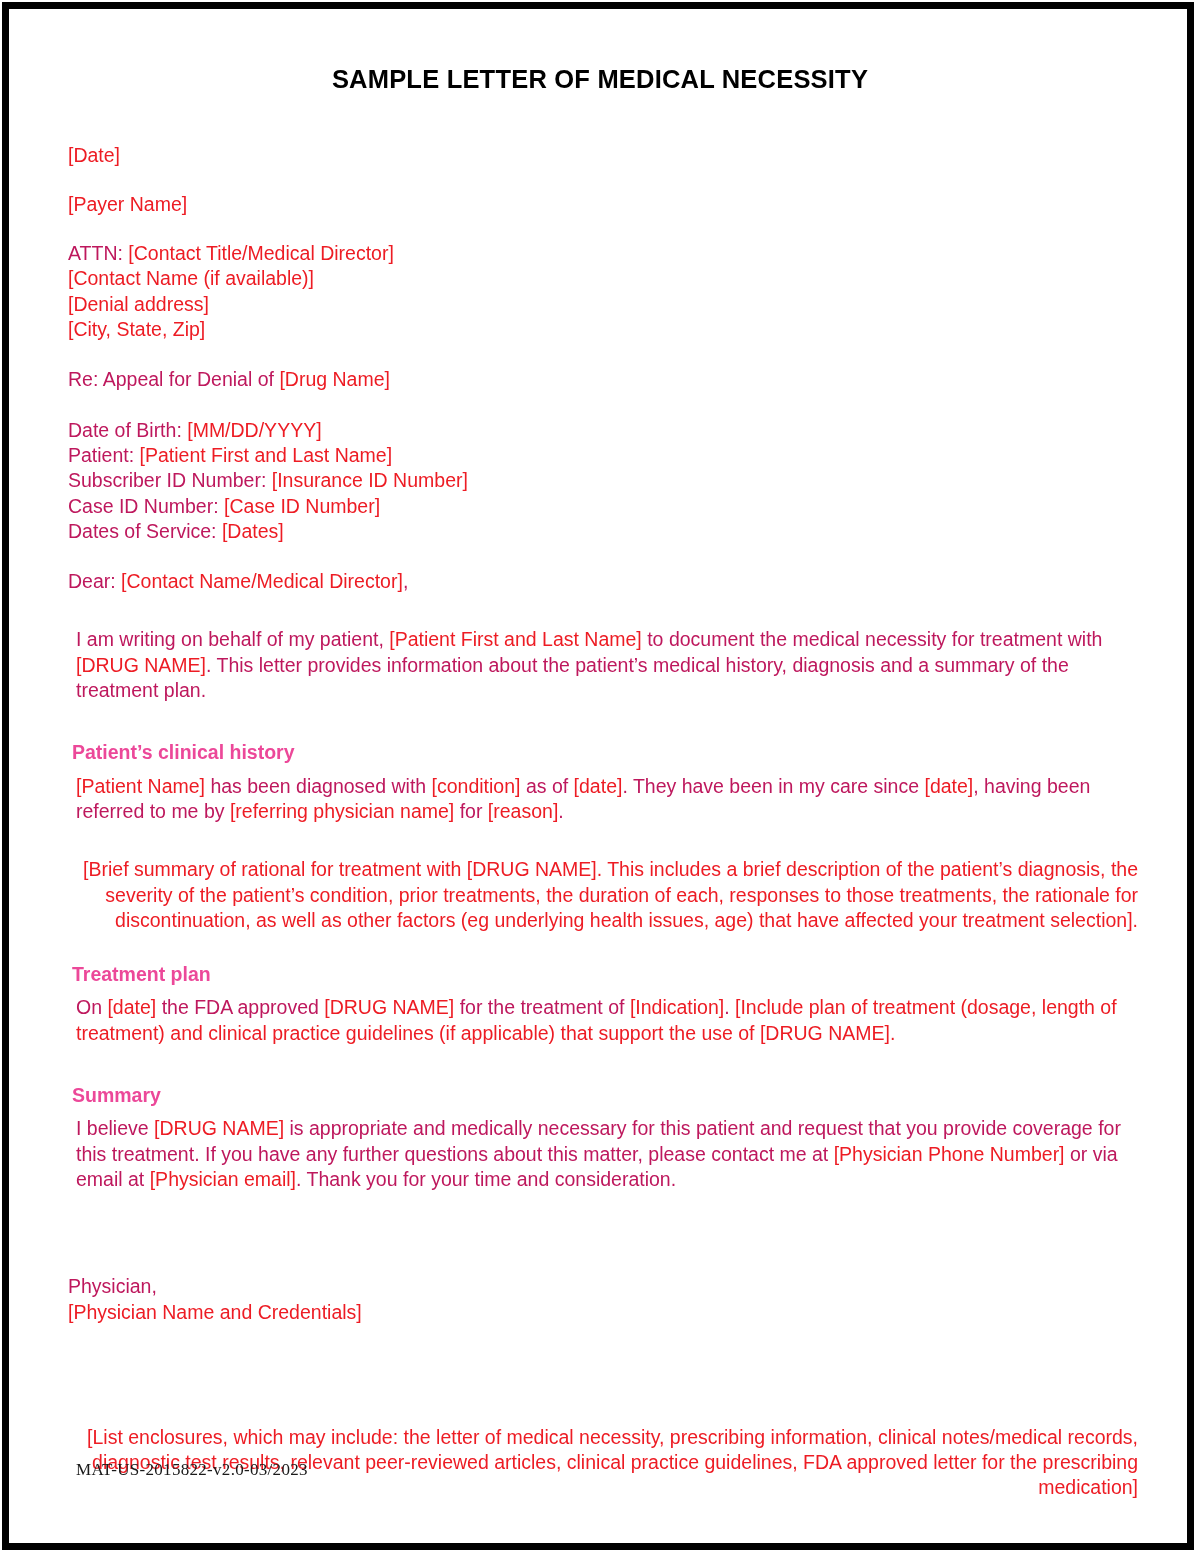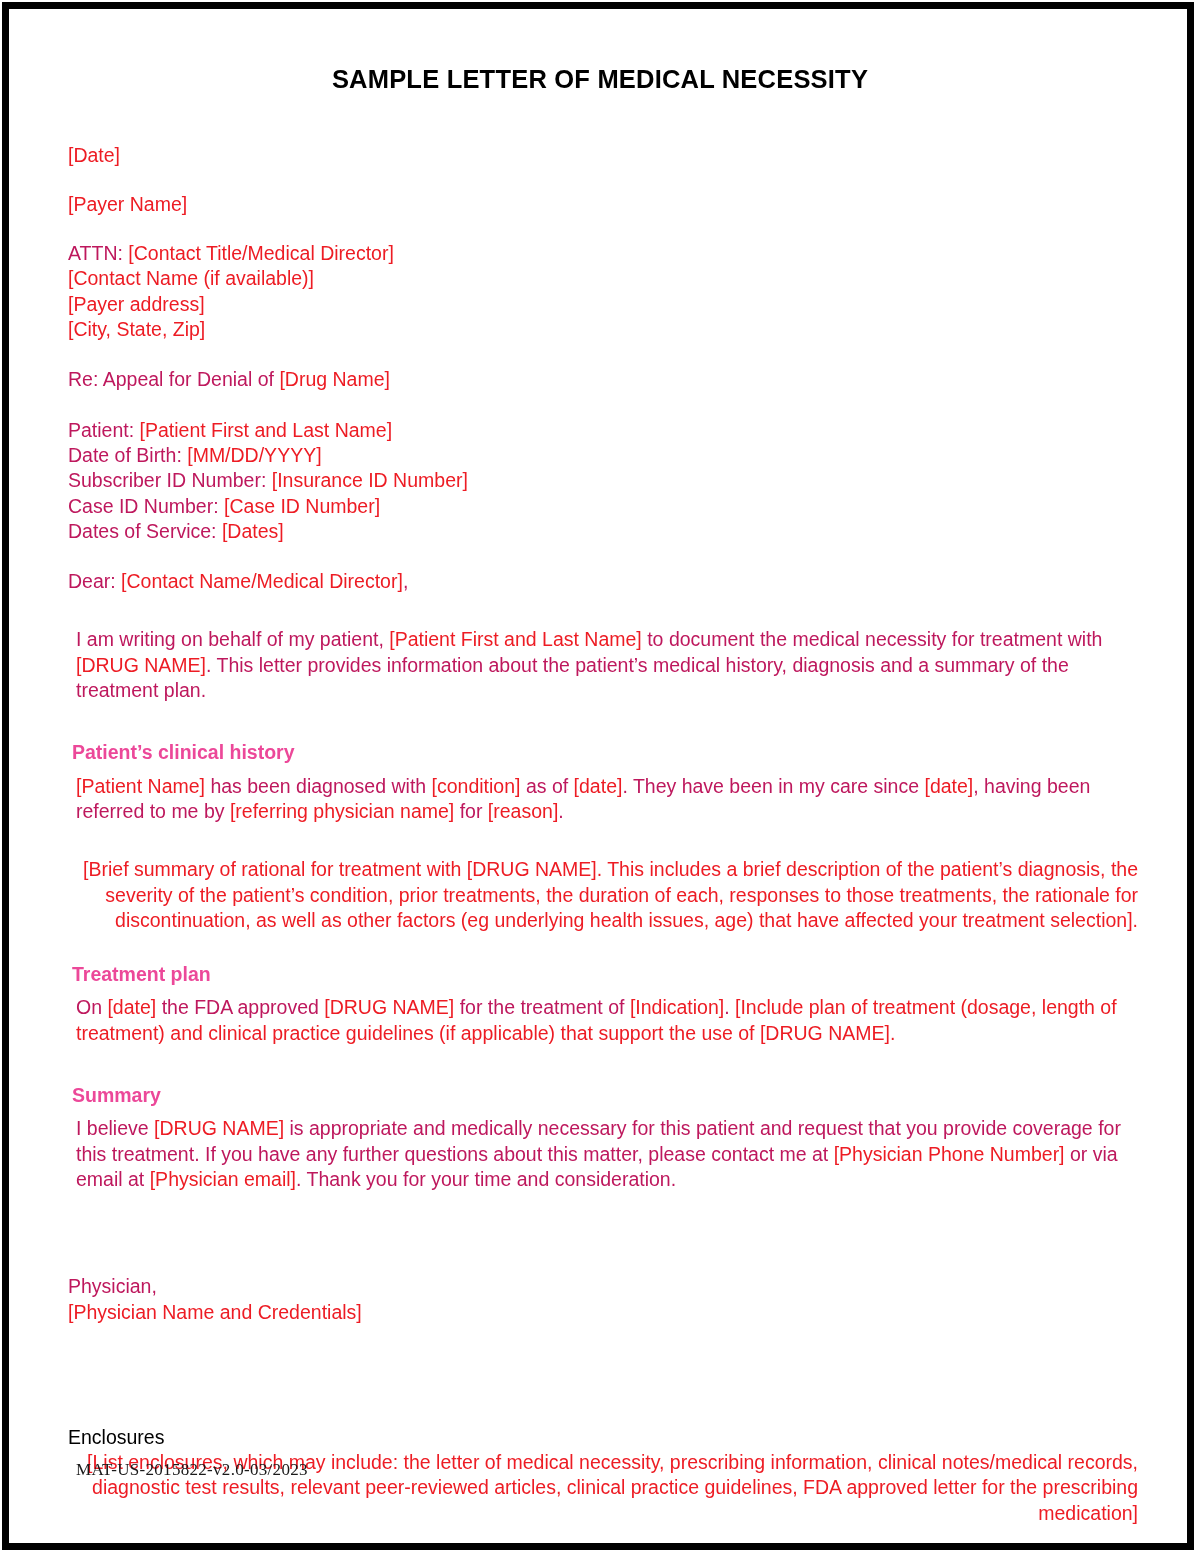--- a/index.html
+++ b/index.html
@@ -117,35 +117,35 @@
 
     <div class="blk">
       <span class="red">[Payer Name]</span>
     </div>
 
     <div class="sp-sm"></div>
 
     <div class="blk">
       <span class="line"><span class="bk">ATTN: </span><span class="red">[Contact Title/Medical Director]</span></span>
       <span class="line red">[Contact Name (if available)]</span>
-      <span class="line red">[Payer address]</span>
+      <span class="line red">[Denial address]</span>
       <span class="line red">[City, State, Zip]</span>
     </div>
 
     <div class="sp-md"></div>
 
     <div class="blk">
       <span class="bk">Re: Appeal for Denial of </span><span class="red">[Drug Name]</span>
     </div>
 
     <div class="sp-md"></div>
 
     <div class="blk">
+      <span class="line"><span class="bk">Date of Birth: </span><span class="red">[MM/DD/YYYY]</span></span>
       <span class="line"><span class="bk">Patient: </span><span class="red">[Patient First and Last Name]</span></span>
-      <span class="line"><span class="bk">Date of Birth: </span><span class="red">[MM/DD/YYYY]</span></span>
       <span class="line"><span class="bk">Subscriber ID Number: </span><span class="red">[Insurance ID Number]</span></span>
       <span class="line"><span class="bk">Case ID Number: </span><span class="red">[Case ID Number]</span></span>
       <span class="line"><span class="bk">Dates of Service: </span><span class="red">[Dates]</span></span>
     </div>
 
     <div class="sp-lg"></div>
 
     <div class="blk">
       <span class="bk">Dear: </span><span class="red">[Contact Name/Medical Director]</span><span class="bk">,</span>
     </div>
@@ -178,20 +178,19 @@
 
     <div class="sp-xxl"></div>
 
     <div class="blk">
       <span class="line bk">Physician,</span>
       <span class="line red">[Physician Name and Credentials]</span>
     </div>
 
     <div class="sp-enc"></div>
 
-    <div class="hd-plain">Enclosures</div>
 
     <div class="para-red">[List enclosures, which may include: the letter of medical necessity, prescribing information, clinical notes/medical records, diagnostic test results, relevant peer-reviewed articles, clinical practice guidelines, FDA approved letter for the prescribing medication]</div>
 
   </div>
 
   <div class="footer-code">MAT-US-2015822-v2.0-03/2023</div>
 </div>
 
 </body></html>

